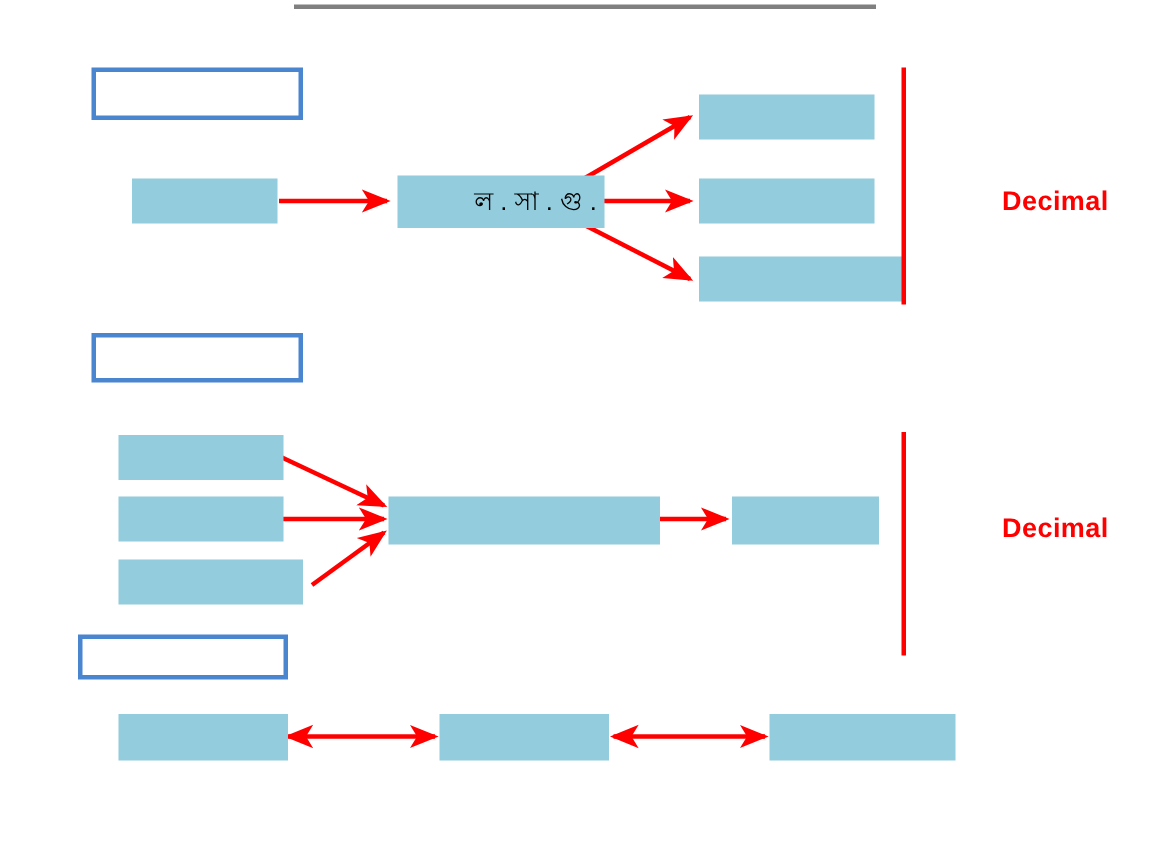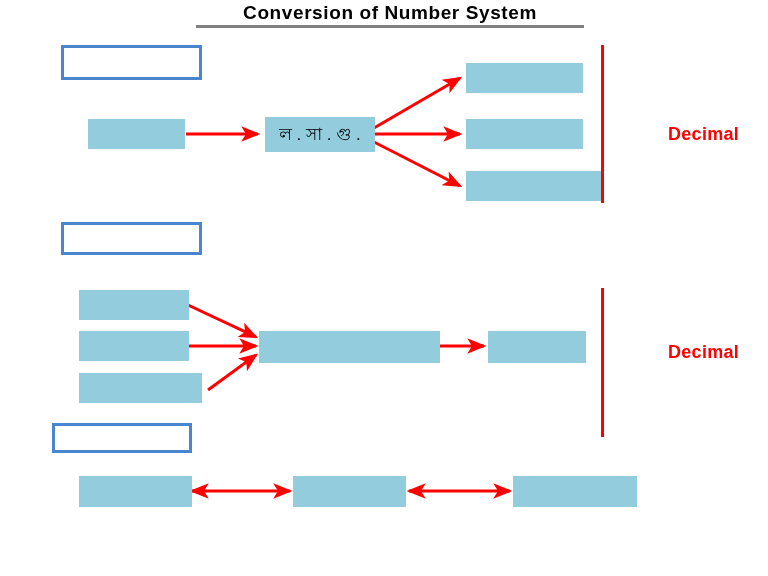--- a/index.html
+++ b/index.html
@@ -86,21 +86,20 @@
     height: 576px;
     pointer-events: none;
   }
 </style>
 </head>
 <body>
 
 <div id="canvas">
 
   <div id="title-block">
-    <div id="page-title">Conversion  of  Number  System</div>
     <div id="title-underline"></div>
   </div>
 
   <svg class="arrow-layer" viewBox="0 0 768 576" xmlns="http://www.w3.org/2000/svg">
     <defs>
       <marker id="ah" markerWidth="7" markerHeight="7" refX="5.6" refY="3" orient="auto" markerUnits="strokeWidth">
         <path d="M0,0.4 L6.4,3 L0,5.6 L1.6,3 Z" fill="#ff0000"></path>
       </marker>
       <marker id="ah-start" markerWidth="7" markerHeight="7" refX="0.8" refY="3" orient="auto" markerUnits="strokeWidth">
         <path d="M6.4,0.4 L0,3 L6.4,5.6 L4.8,3 Z" fill="#ff0000"></path>
@@ -120,21 +119,21 @@
     <line x1="440" y1="346" x2="484" y2="346" stroke="#ff0000" stroke-width="3" marker-end="url(#ah)"></line>
 
     <line x1="192" y1="491" x2="290" y2="491" stroke="#ff0000" stroke-width="3" marker-end="url(#ah)" marker-start="url(#ah-start)"></line>
     <line x1="409" y1="491" x2="510" y2="491" stroke="#ff0000" stroke-width="3" marker-end="url(#ah)" marker-start="url(#ah-start)"></line>
   </svg>
 
   <div class="outline-box" style="left:61px; top:45px; width:141px; height:35px;" title=""></div>
 
   <div class="fill-box" style="left:88px; top:119px; width:97px; height:30px;"></div>
 
-  <div class="label-box" style="left:265px; top:117px; width:110px; height:35px;">ল . সা . গু .</div>
+  <div class="label-box" style="left:265px; top:117px; width:92px; height:35px;padding-left:46px;">ল . সা . গু .</div>
 
   <div class="fill-box" style="left:466px; top:63px; width:117px; height:30px;"></div>
   <div class="fill-box" style="left:466px; top:119px; width:117px; height:30px;"></div>
   <div class="fill-box" style="left:466px; top:171px; width:138px; height:30px;"></div>
 
   <div class="red-rule" style="left:601px; top:45px; height:158px;"></div>
 
   <div class="side-label" style="left:668px; top:124px;">Decimal</div>
 
   <div class="outline-box" style="left:61px; top:222px; width:141px; height:33px;" title=""></div>

